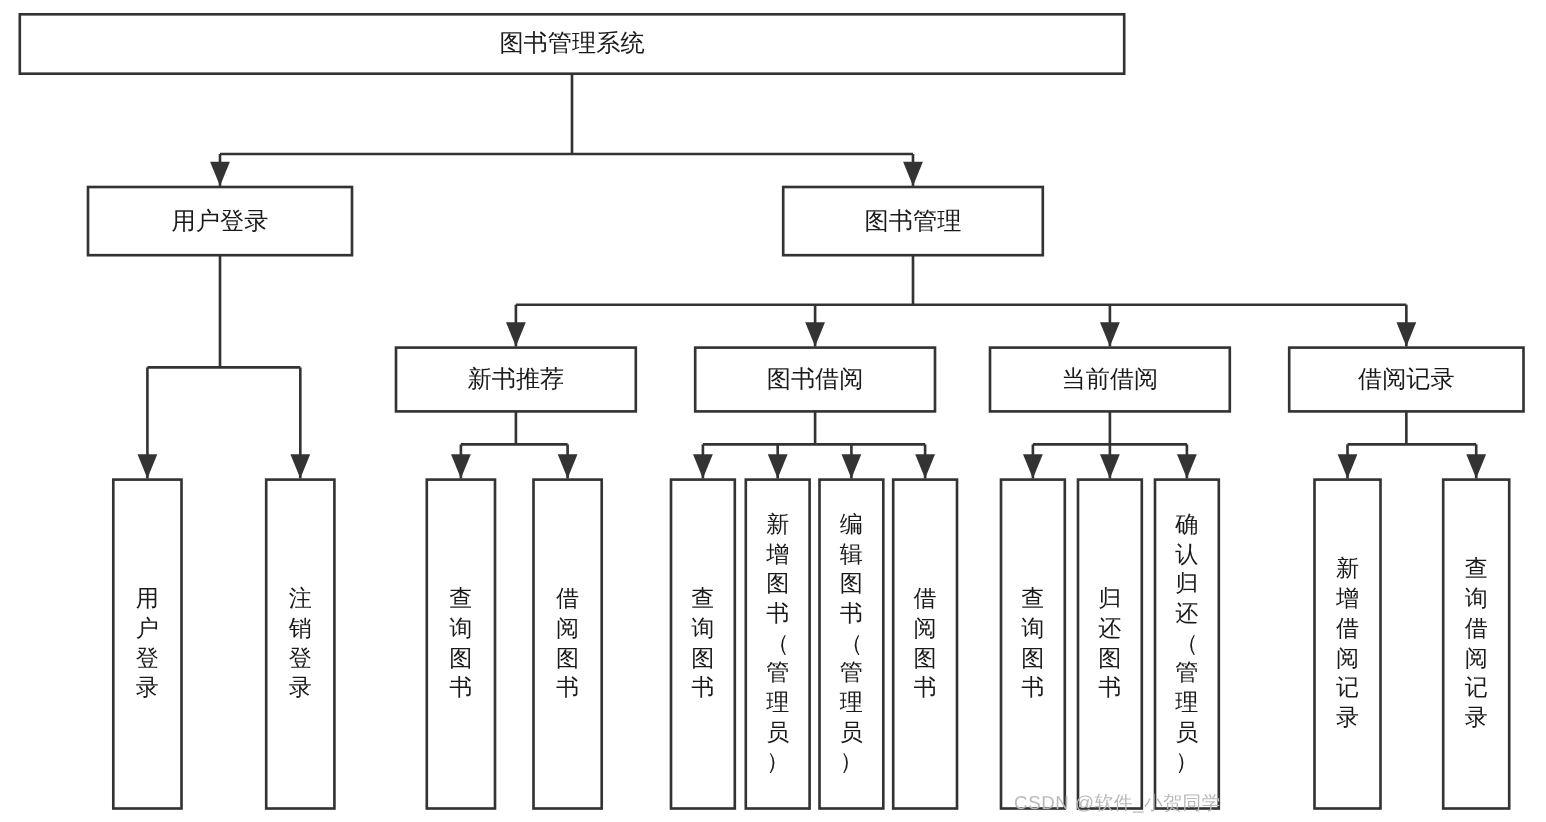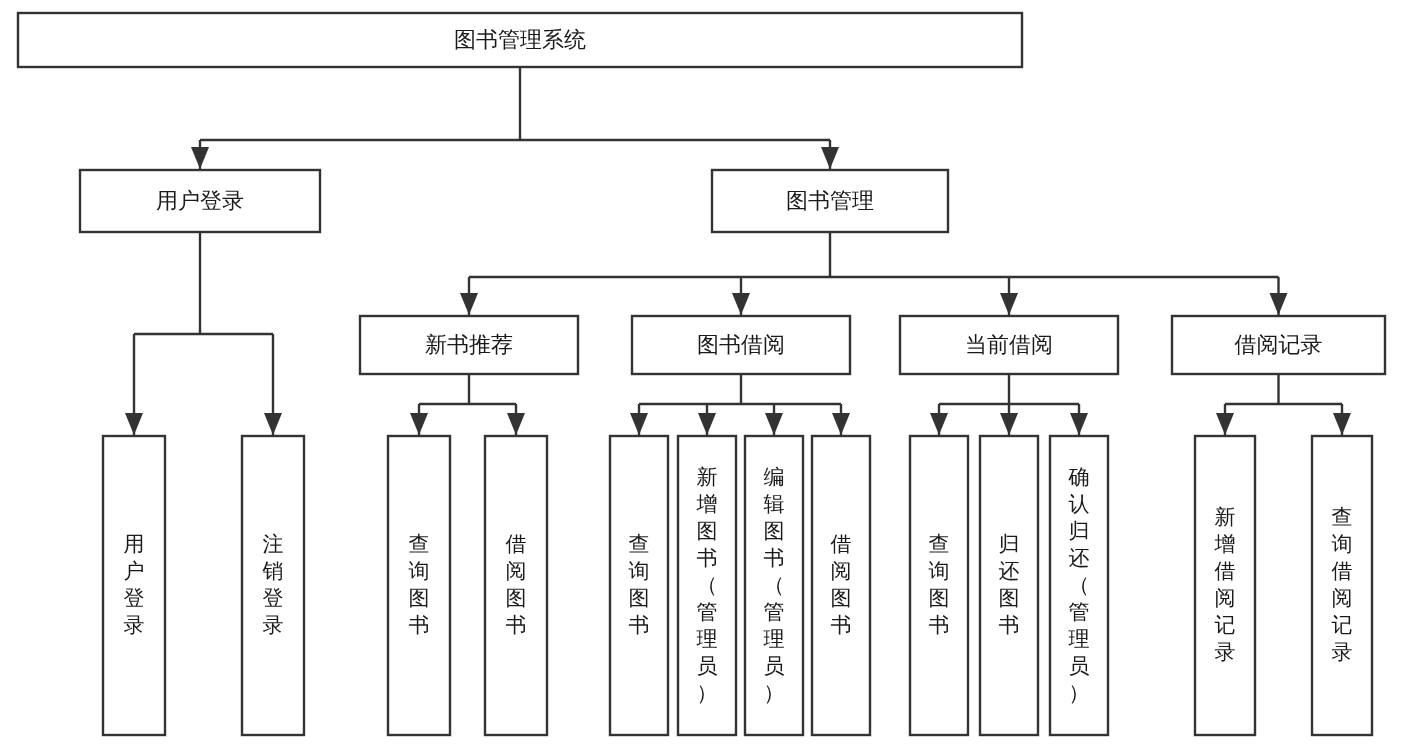--- a/index.html
+++ b/index.html
@@ -201,13 +201,14 @@
           <rect x="1195" y="436" width="60" height="299" class="node-rect"></rect>
           <text x="1225" y="0" class="node-label label-v"><tspan x="1225" y="518">新</tspan><tspan x="1225" y="545">增</tspan><tspan x="1225" y="572">借</tspan><tspan x="1225" y="599">阅</tspan><tspan x="1225" y="626">记</tspan><tspan x="1225" y="653">录</tspan></text>
         </g>
         <g>
           <rect x="1312" y="436" width="60" height="299" class="node-rect"></rect>
           <text x="1342" y="0" class="node-label label-v"><tspan x="1342" y="518">查</tspan><tspan x="1342" y="545">询</tspan><tspan x="1342" y="572">借</tspan><tspan x="1342" y="599">阅</tspan><tspan x="1342" y="626">记</tspan><tspan x="1342" y="653">录</tspan></text>
         </g>
       </g>
   </svg>
 
+  <div class="watermark">CSDN @软件_小贺同学</div>
 </div>
 
 </body></html>

